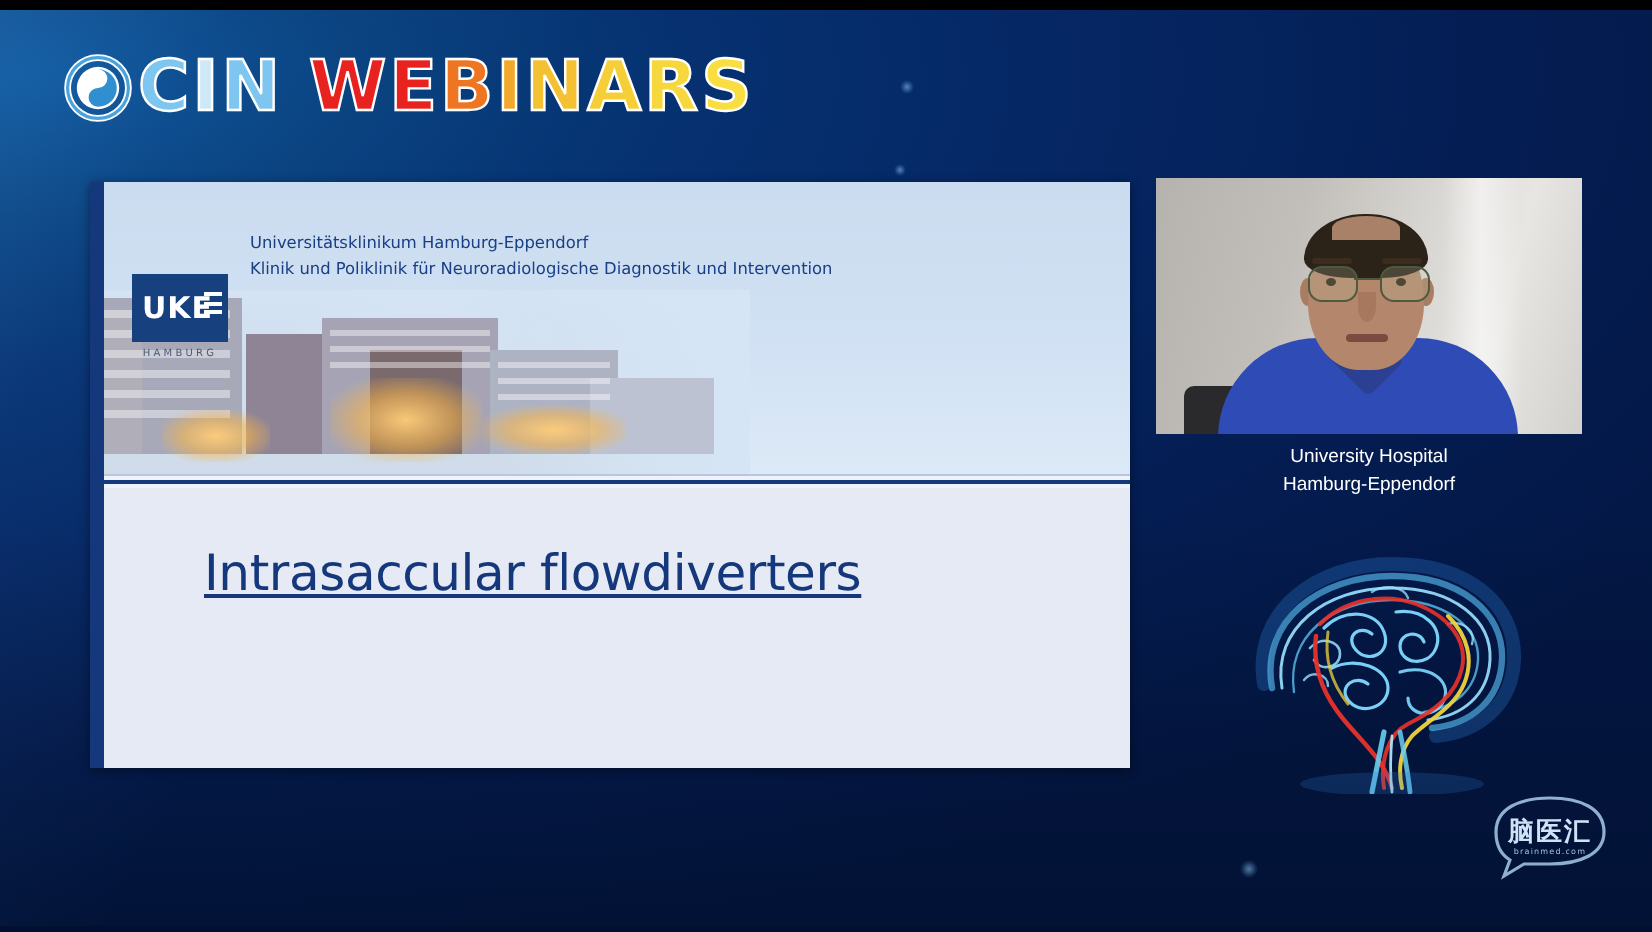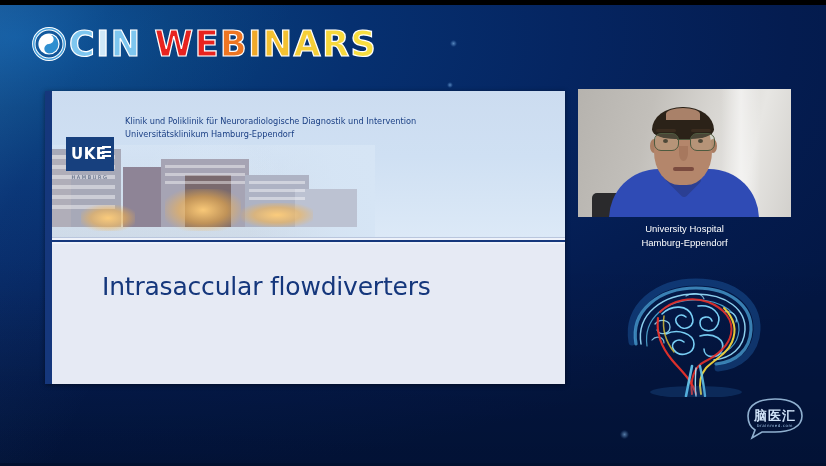--- a/index.html
+++ b/index.html
@@ -226,20 +226,21 @@
     background: #e6eaf4;
     display: flex;
     align-items: center;
   }
   .slide-title {
     color: #15377c;
     font-size: 25px;
     padding-left: 57px;
     letter-spacing: -0.2px;
     font-family: "DejaVu Sans", sans-serif;
+    text-decoration: underline;
   }
 
   .slide-bot {
     position: absolute;
     left: 0; right: 0;
     top: 238px;
     bottom: 0;
     background: #ffffff;
   }
   .author {
@@ -584,22 +585,22 @@
           <span class="uke-bars">
               <i></i>
               <i></i>
               <i></i>
             </span>
         </div>
         <div class="uke-sub">HAMBURG</div>
       </div>
 
       <div class="uke-head">
+        <div>Universitätsklinikum Hamburg-Eppendorf</div>
         <div>Klinik und Poliklinik für Neuroradiologische Diagnostik und Intervention</div>
-        <div>Universitätsklinikum Hamburg-Eppendorf</div>
       </div>
     </div>
 
     <div class="divider"></div>
 
     <div class="slide-mid">
       <div class="slide-title">Intrasaccular flowdiverters</div>
     </div>
 
   </div>

